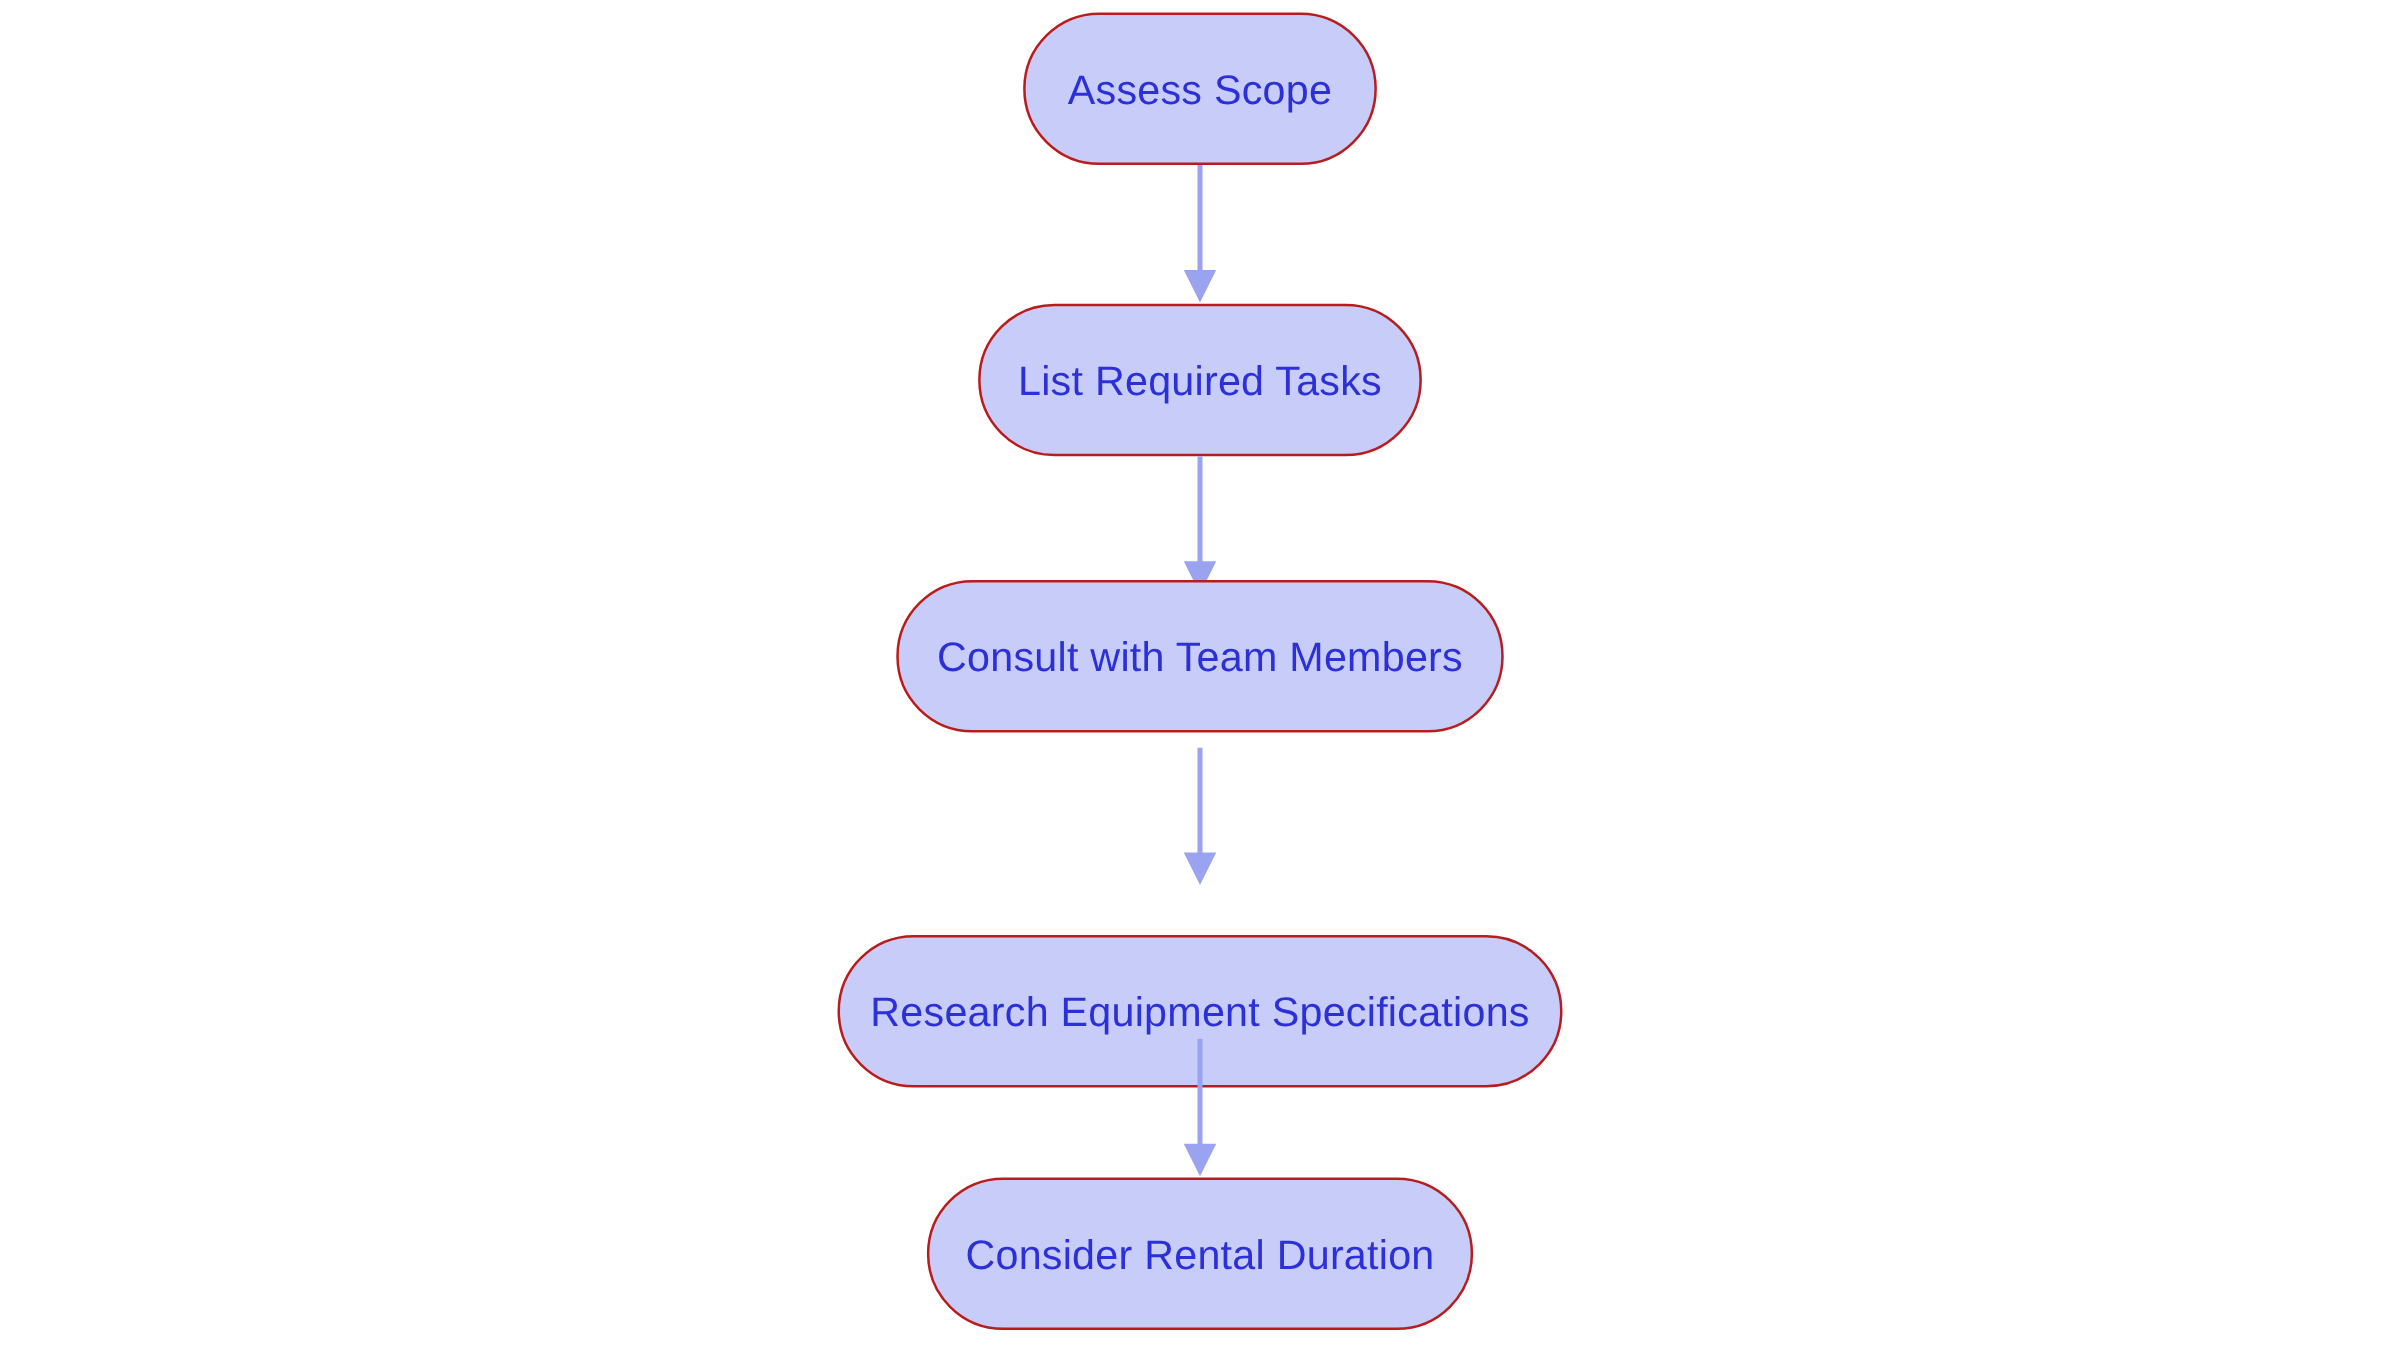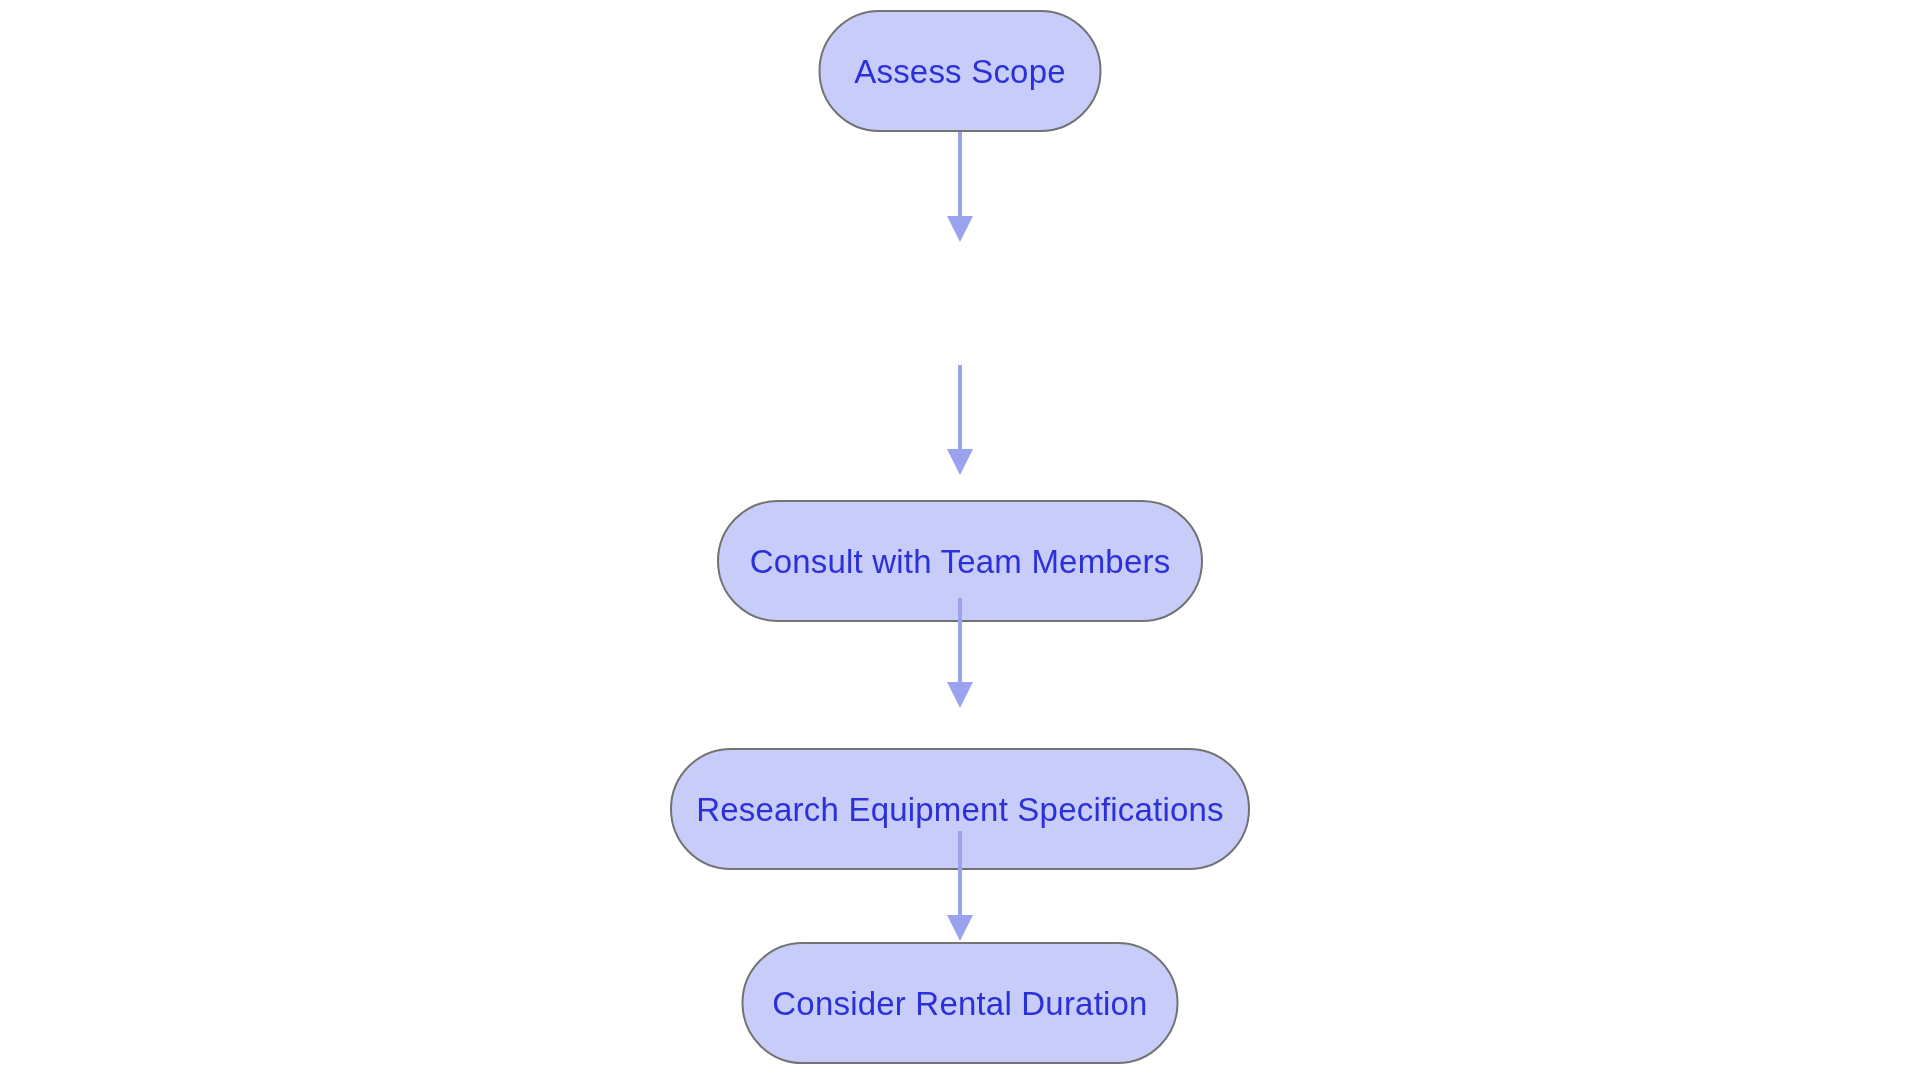--- a/index.html
+++ b/index.html
@@ -25,41 +25,41 @@
   .flow-node {
     position: absolute;
     left: 50%;
     transform: translateX(-50%);
     box-sizing: border-box;
     height: 122px;
     display: flex;
     align-items: center;
     justify-content: center;
     background: #c8ccf9;
-    border: 2px solid #737373;
+    border: 2px solid #b91c1c;
     border-radius: 61px;
     color: #2b30d8;
     font-family: "Liberation Sans", sans-serif;
     font-size: 33px;
     font-weight: 400;
     letter-spacing: 0.2px;
     white-space: nowrap;
     user-select: none;
   }
 
   .node-label {
     display: block;
     line-height: 1;
     padding: 0 26px;
   }
 
   
   .node-0 { top: 10px;  width: 283px; }
   .node-1 { top: 243px; width: 355px; }
-  .node-2 { top: 500px; width: 486px; }
+  .node-2 { top: 464px; width: 486px; }
   .node-3 { top: 709px; width: 580px; margin-top: 39px; }
   .node-4 { top: 942px; width: 437px; justify-content: center; }
 
   
   .flow-edge {
     position: absolute;
     left: 50%;
     transform: translateX(-50%);
     width: 40px;
     pointer-events: none;
@@ -84,20 +84,23 @@
     <span class="node-label">Assess Scope</span>
   </div>
 
   <div class="flow-edge edge-0">
     <svg viewBox="0 0 40 111" preserveAspectRatio="none" aria-hidden="true">
       <line x1="20" y1="0" x2="20" y2="88" stroke="#9aa3f0" stroke-width="4"></line>
       <polygon points="20,110 7,84 33,84" fill="#9aa3f0"></polygon>
     </svg>
   </div>
 
+  <div class="flow-node node-1">
+    <span class="node-label">List Required Tasks</span>
+  </div>
 
   <div class="flow-edge edge-1">
     <svg viewBox="0 0 40 111" preserveAspectRatio="none" aria-hidden="true">
       <line x1="20" y1="0" x2="20" y2="88" stroke="#9aa3f0" stroke-width="4"></line>
       <polygon points="20,110 7,84 33,84" fill="#9aa3f0"></polygon>
     </svg>
   </div>
 
   <div class="flow-node node-2">
     <span class="node-label">Consult with Team Members</span>

